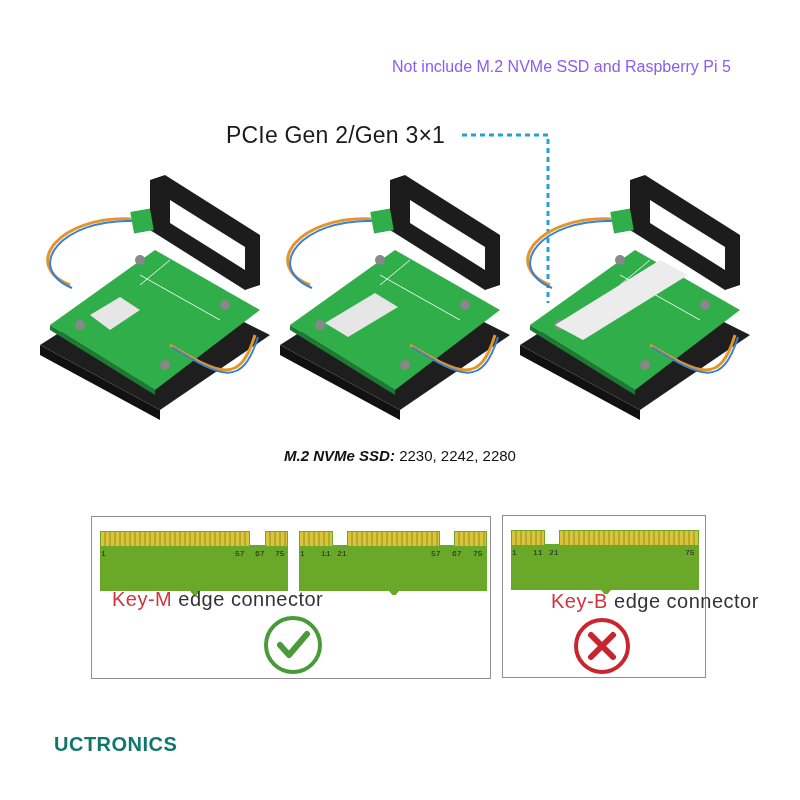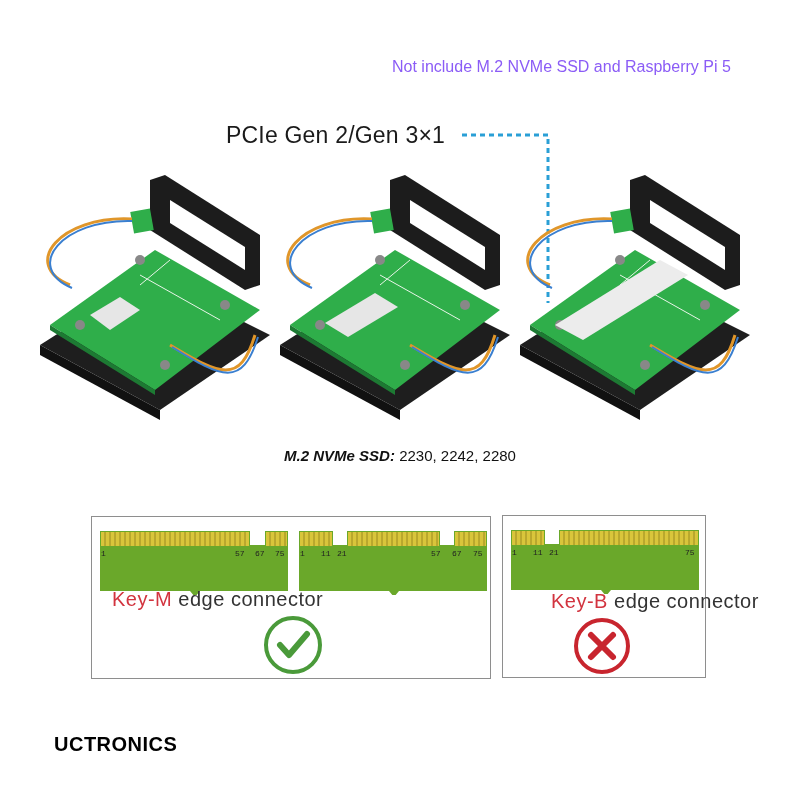--- a/index.html
+++ b/index.html
@@ -5,21 +5,21 @@
   html,body{margin:0;padding:0;background:#fff;}
   body{width:800px;height:800px;position:relative;overflow:hidden;font-family:"Liberation Sans",sans-serif;}
   .abs{position:absolute;}
   #note{left:392px;top:58px;font-size:16px;color:#8b5cf6;white-space:nowrap;}
   #pcie{left:226px;top:122px;font-size:23px;color:#1a1a1a;white-space:nowrap;letter-spacing:0.2px;}
   #ssd-line{left:0;width:800px;top:447px;text-align:center;font-size:15px;color:#111;}
   #ssd-line b{font-style:italic;font-weight:bold;}
   .card{position:absolute;border:1px solid #8e8e8e;background:#fff;box-sizing:border-box;}
   .conn-label{position:absolute;font-size:20px;color:#333;white-space:nowrap;letter-spacing:0.5px;}
   .conn-label .key{color:#d2343f;}
-  #logo{left:54px;top:733px;font-size:20px;font-weight:bold;color:#000000;letter-spacing:0.5px;}
+  #logo{left:54px;top:733px;font-size:20px;font-weight:bold;color:#0f766e;letter-spacing:0.5px;}
 </style>
 </head>
 <body>
 
 <div id="note" class="abs">Not include M.2 NVMe SSD and Raspberry Pi 5</div>
 
 <div id="pcie" class="abs">PCIe Gen 2/Gen 3×1</div>
 
 <svg class="abs" style="left:460px;top:128px" width="100" height="180">
   <path d="M2 7 H88 V175" fill="none" stroke="#2a9fd6" stroke-width="3" stroke-dasharray="5,4"></path>

